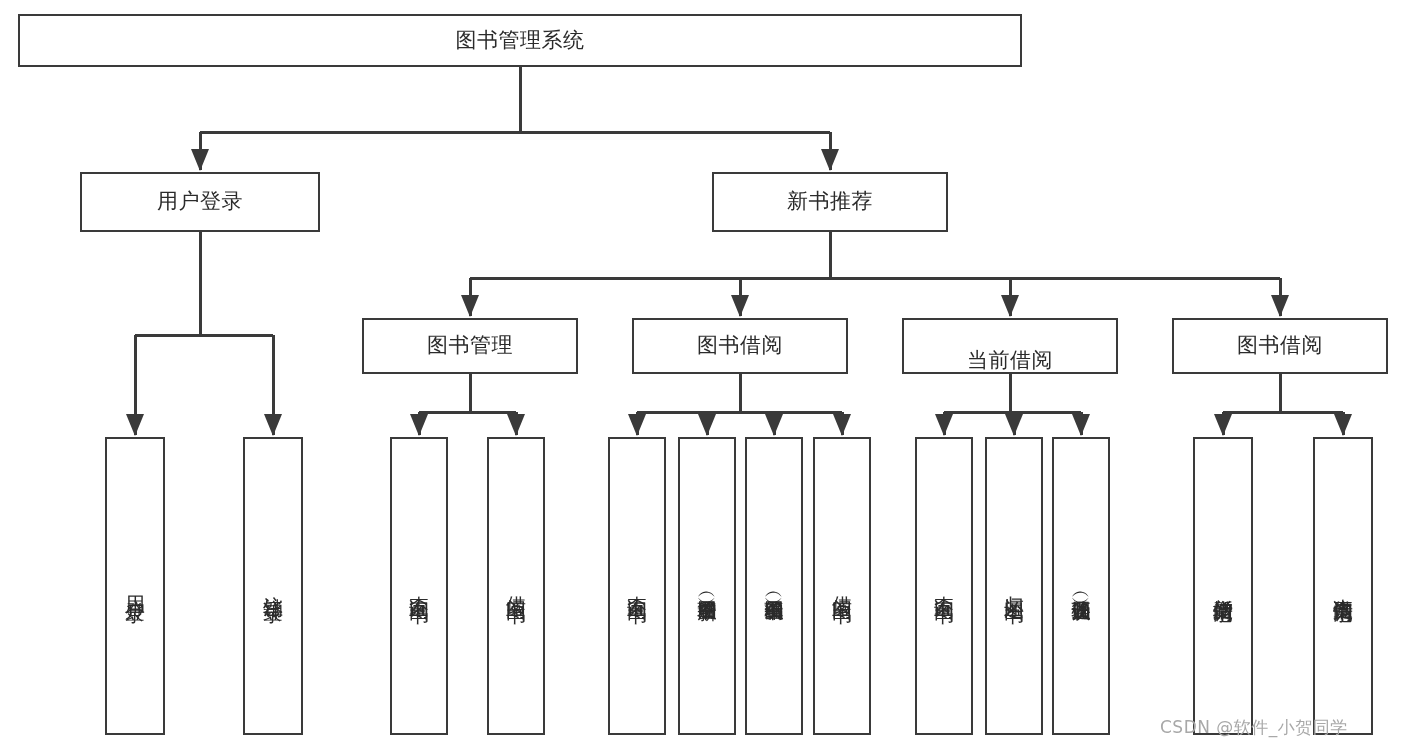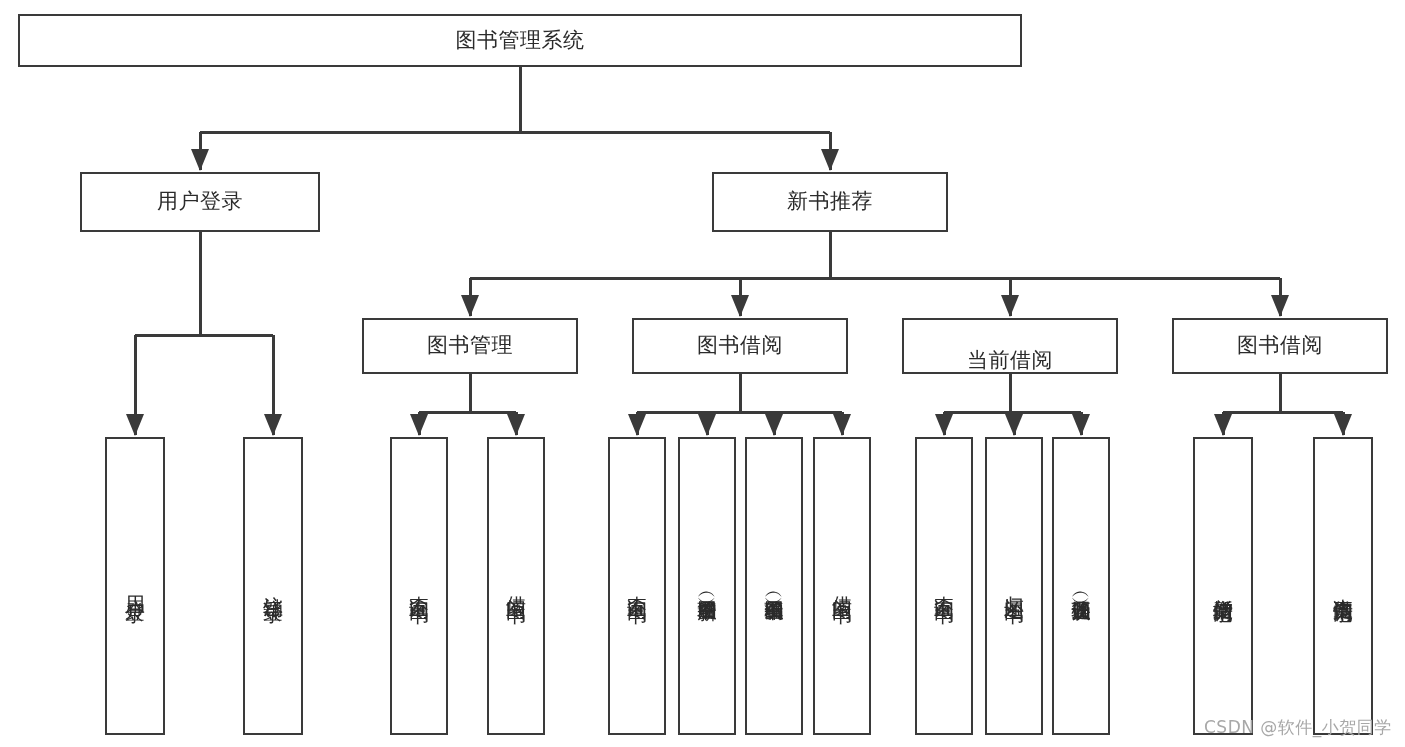--- a/index.html
+++ b/index.html
@@ -179,14 +179,14 @@
         <span class="node-label-v" style="font-size: 19px; letter-spacing: 0px;">确认归还（管理员）</span>
       </div>
       <div class="node-box" style="left: 1193px; top: 437px; width: 60px; height: 298px; align-items: center;">
         <span class="node-label-v" style="font-size: 20px; letter-spacing: 1px;">新增借阅记录</span>
       </div>
       <div class="node-box" style="left: 1313px; top: 437px; width: 60px; height: 298px; align-items: center;">
         <span class="node-label-v" style="font-size: 20px; letter-spacing: 1px;">查询借阅记录</span>
       </div>
     </div>
 
-  <div class="watermark" style="left: 1160px; top: 716px; margin-left: 44px;">CSDN @软件_小贺同学</div>
+  <div class="watermark" style="left: 1160px; top: 716px;">CSDN @软件_小贺同学</div>
 </div>
 
 </body></html>

